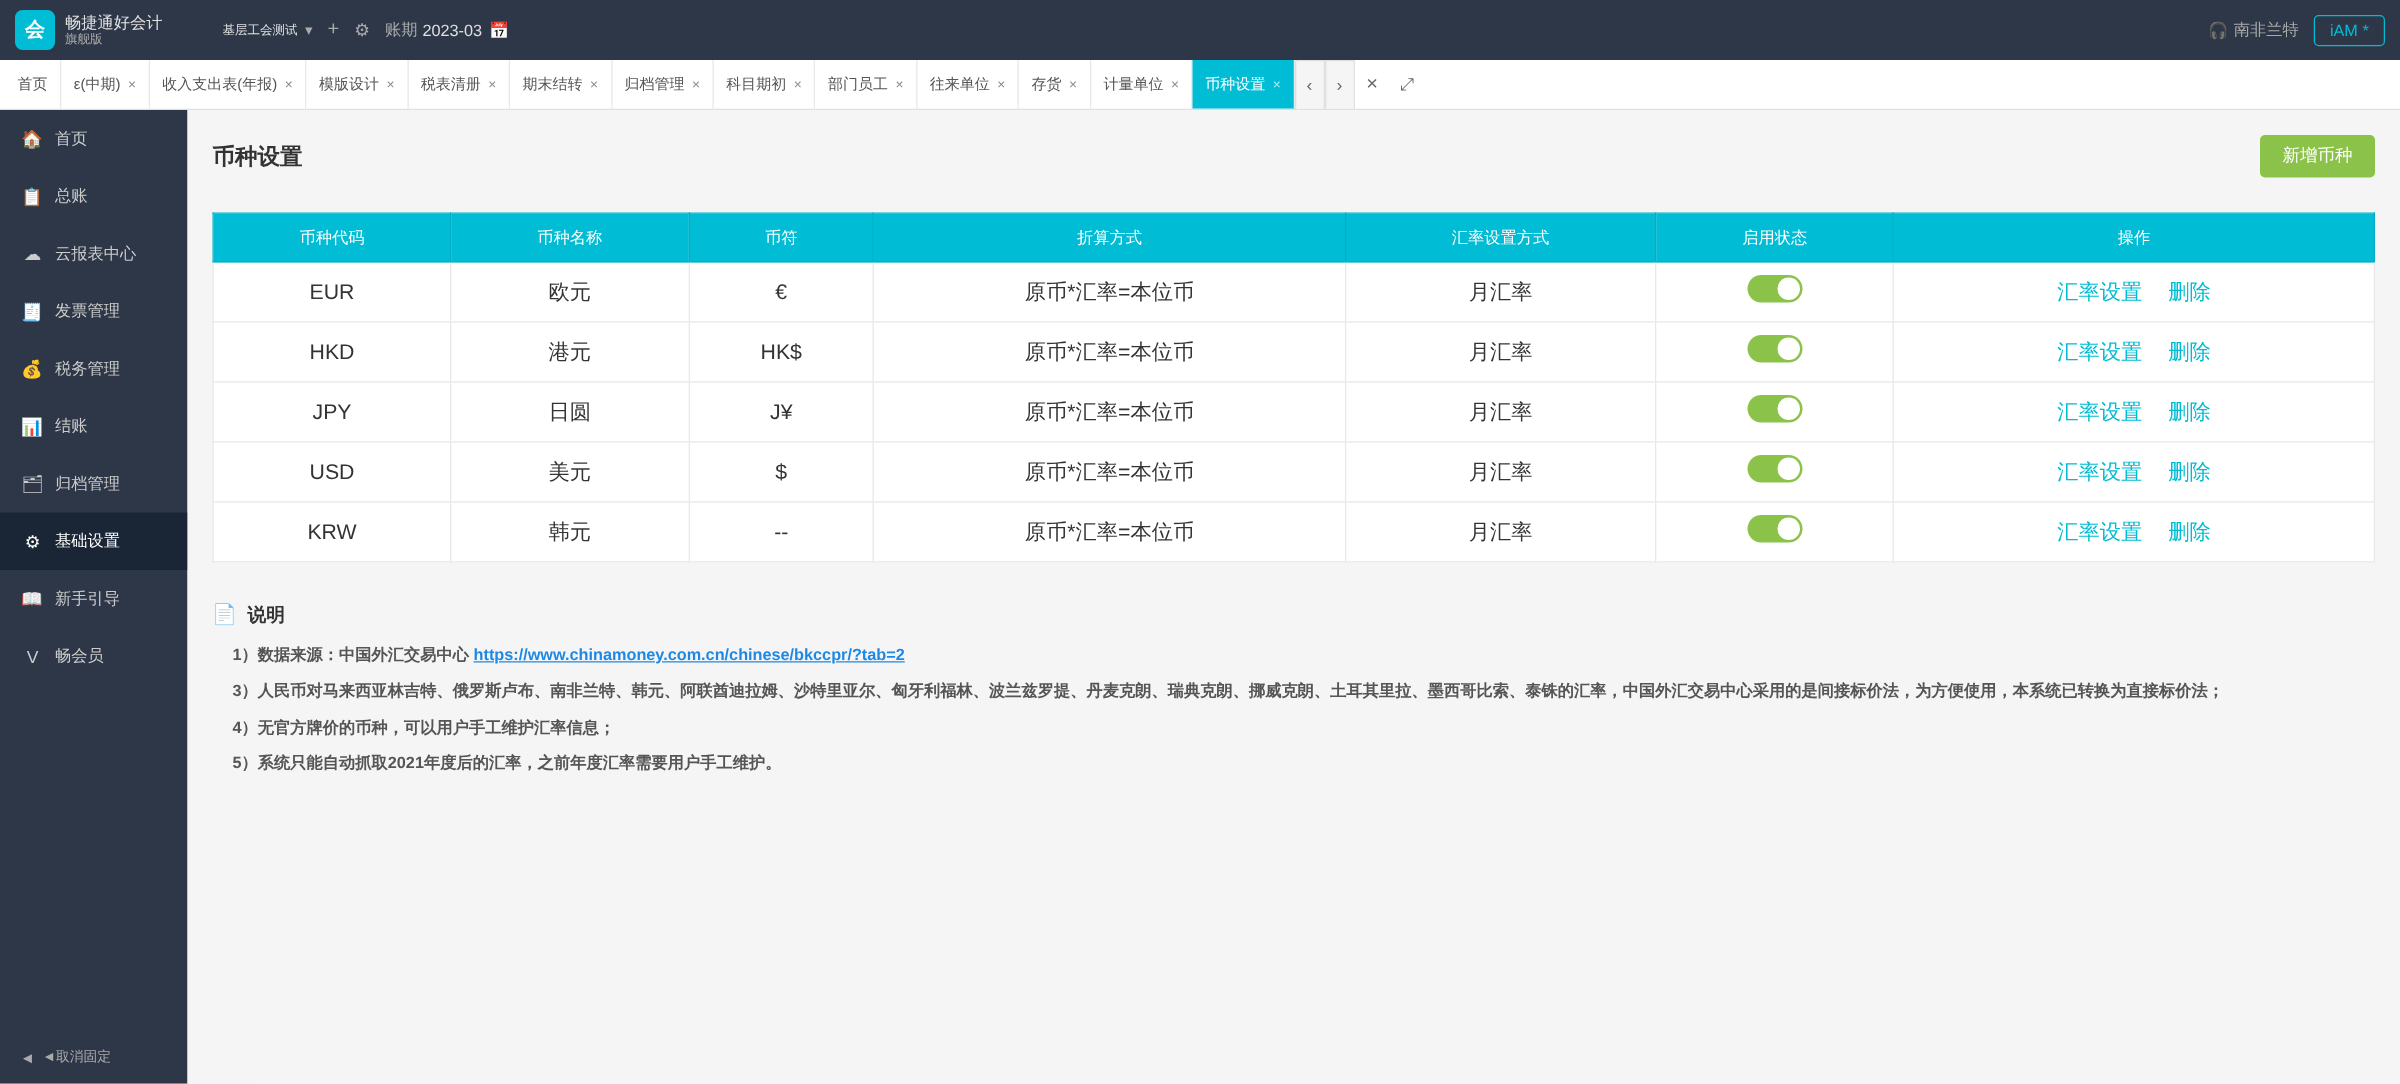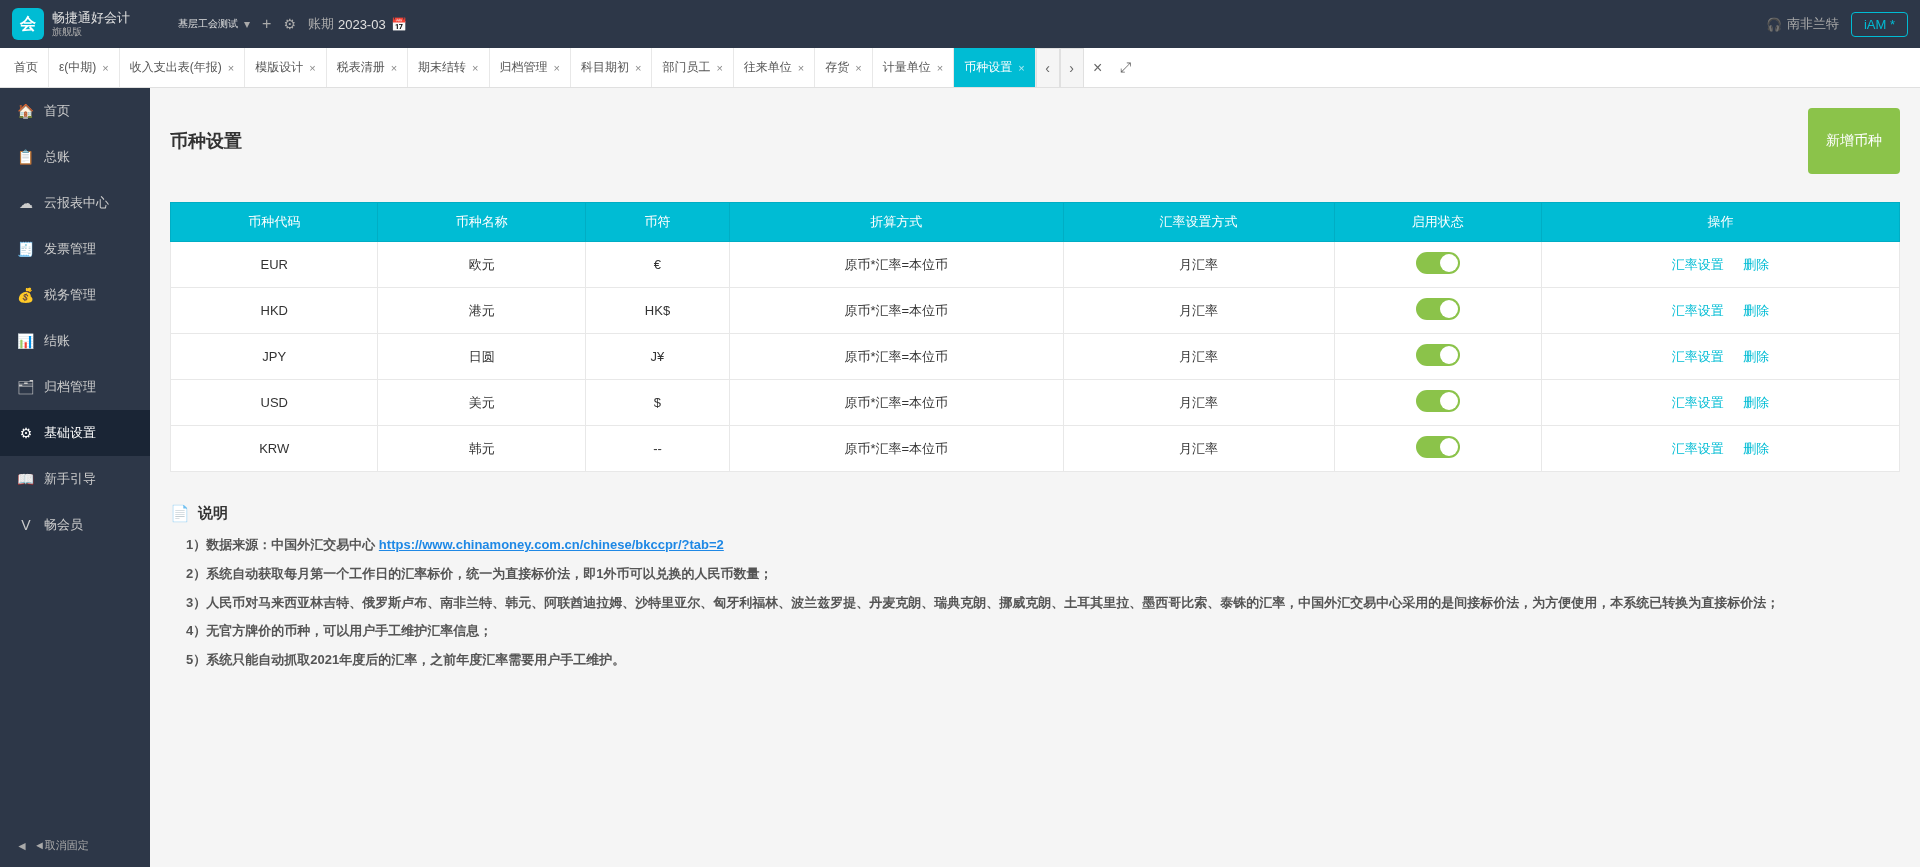--- a/index.html
+++ b/index.html
@@ -70,35 +70,35 @@
     .sidebar-bottom { margin-top: auto; padding: 14px 16px; cursor: pointer; color: #aaa; font-size: 12px; display: flex; align-items: center; }
     .sidebar-bottom-icon { margin-right: 6px; }
 
     
     .main-content { flex: 1; background: #f5f5f5; overflow: auto; padding: 20px; }
 
     .page-title { font-size: 18px; font-weight: bold; color: #333; margin-bottom: 16px; }
 
     .new-btn {
       background: #8bc34a; color: #fff; border: none;
-      padding: 24px 18px; border-radius: 4px; font-size: 14px;
+      padding: 8px 18px; border-radius: 4px; font-size: 14px;
       cursor: pointer; float: right; margin-bottom: 16px;
     }
     .page-header { display: flex; justify-content: space-between; align-items: center; margin-bottom: 12px; }
 
     
     .data-table { width: 100%; border-collapse: collapse; background: #fff; }
     .data-table th {
       background: #00bcd4; color: #fff; padding: 10px 16px;
       font-size: 13px; font-weight: normal; text-align: center;
       border: 1px solid #00adc4;
     }
     .data-table td {
       padding: 10px 16px; text-align: center; border: 1px solid #e8e8e8;
-      font-size: 13px; color: #333; background: #fff;
+      font-size: 17px; color: #333; background: #fff;
     }
 
     .action-link { color: #00bcd4; cursor: pointer; text-decoration: none; margin: 0 8px; }
 
     
     .toggle-switch { display: inline-block; position: relative; width: 44px; height: 22px; cursor: pointer; }
     .toggle-switch .track {
       width: 44px; height: 22px; background: #8bc34a; border-radius: 11px;
       position: relative; transition: background 0.2s;
     }
@@ -369,20 +369,19 @@
     <div class="notes-section">
       <div class="notes-header">
         <span class="notes-icon">📄</span>
         <span>说明</span>
       </div>
       <ul class="notes-list">
         <li>
           <span>1）数据来源：中国外汇交易中心</span>
           <a class="notes-link" href="#">https://www.chinamoney.com.cn/chinese/bkccpr/?tab=2</a>
         </li>
-        <li>2）系统自动获取每月第一个工作日的汇率标价，统一为直接标价法，即1外币可以兑换的人民币数量；</li>
         <li>3）人民币对马来西亚林吉特、俄罗斯卢布、南非兰特、韩元、阿联酋迪拉姆、沙特里亚尔、匈牙利福林、波兰兹罗提、丹麦克朗、瑞典克朗、挪威克朗、土耳其里拉、墨西哥比索、泰铢的汇率，中国外汇交易中心采用的是间接标价法，为方便使用，本系统已转换为直接标价法；</li>
         <li>4）无官方牌价的币种，可以用户手工维护汇率信息；</li>
         <li>5）系统只能自动抓取2021年度后的汇率，之前年度汇率需要用户手工维护。</li>
       </ul>
     </div>
   </div>
 </div>
 
 </body></html>

